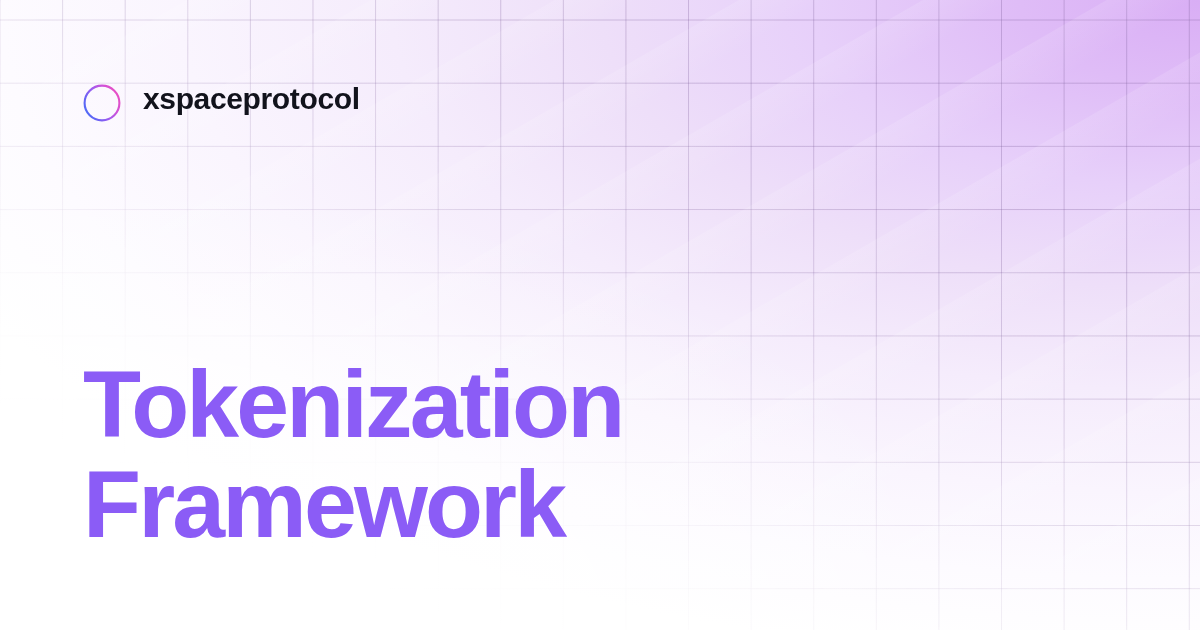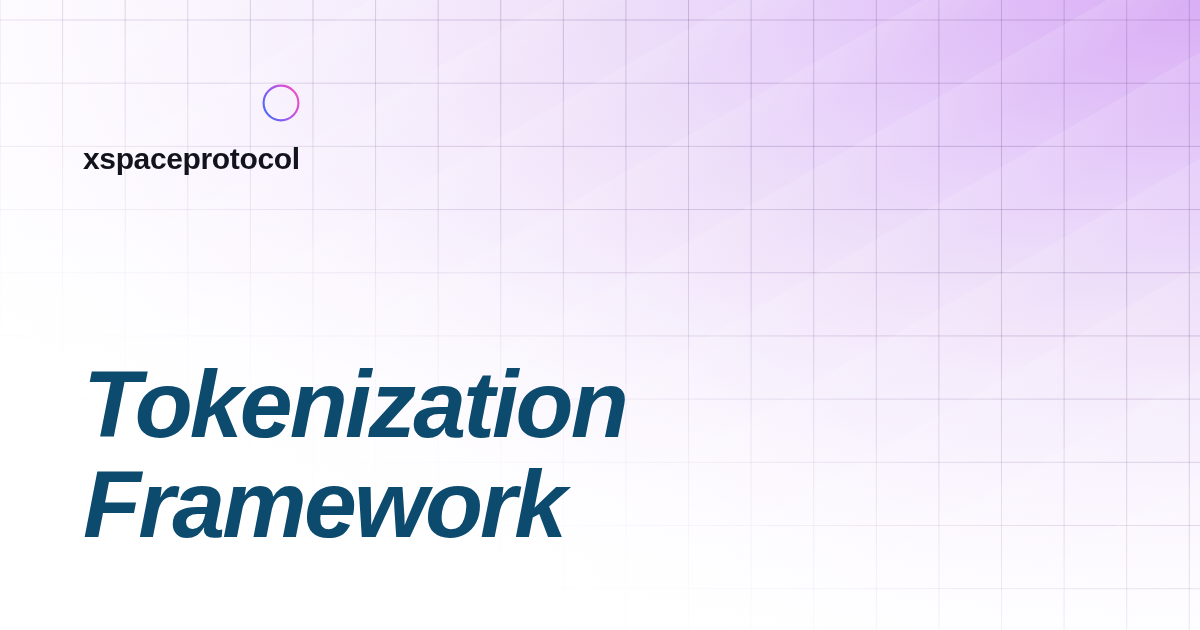--- a/index.html
+++ b/index.html
@@ -103,23 +103,22 @@
     position: absolute;
     inset: 0;
   }
 
   
   .brand {
     position: absolute;
     left: 83px;
     top: 84px;
     display: flex;
-    align-items: flex-end;
+    align-items: flex-start;
     gap: 22px;
-    flex-direction: column;
   }
 
   .brand-mark {
     width: 38px;
     height: 38px;
     flex: none;
     display: block;
   }
 
   .brand-name {
@@ -134,24 +133,23 @@
   
   .headline {
     position: absolute;
     left: 83px;
     top: 354px;
     margin: 0;
     font-size: 95px;
     font-weight: 700;
     line-height: 100px;
     letter-spacing: -0.030em;
-    color: #0c4a6e;
+    color: #8b5cf6;
     white-space: pre-line;
     max-width: 1000px;
-    font-style: italic;
   }
 </style>
 </head>
 <body>
 
 <div id="og-card">
 
   <div class="bg-wash"></div>
   <div class="bg-grid"></div>
   <div class="bg-sheen"></div>

